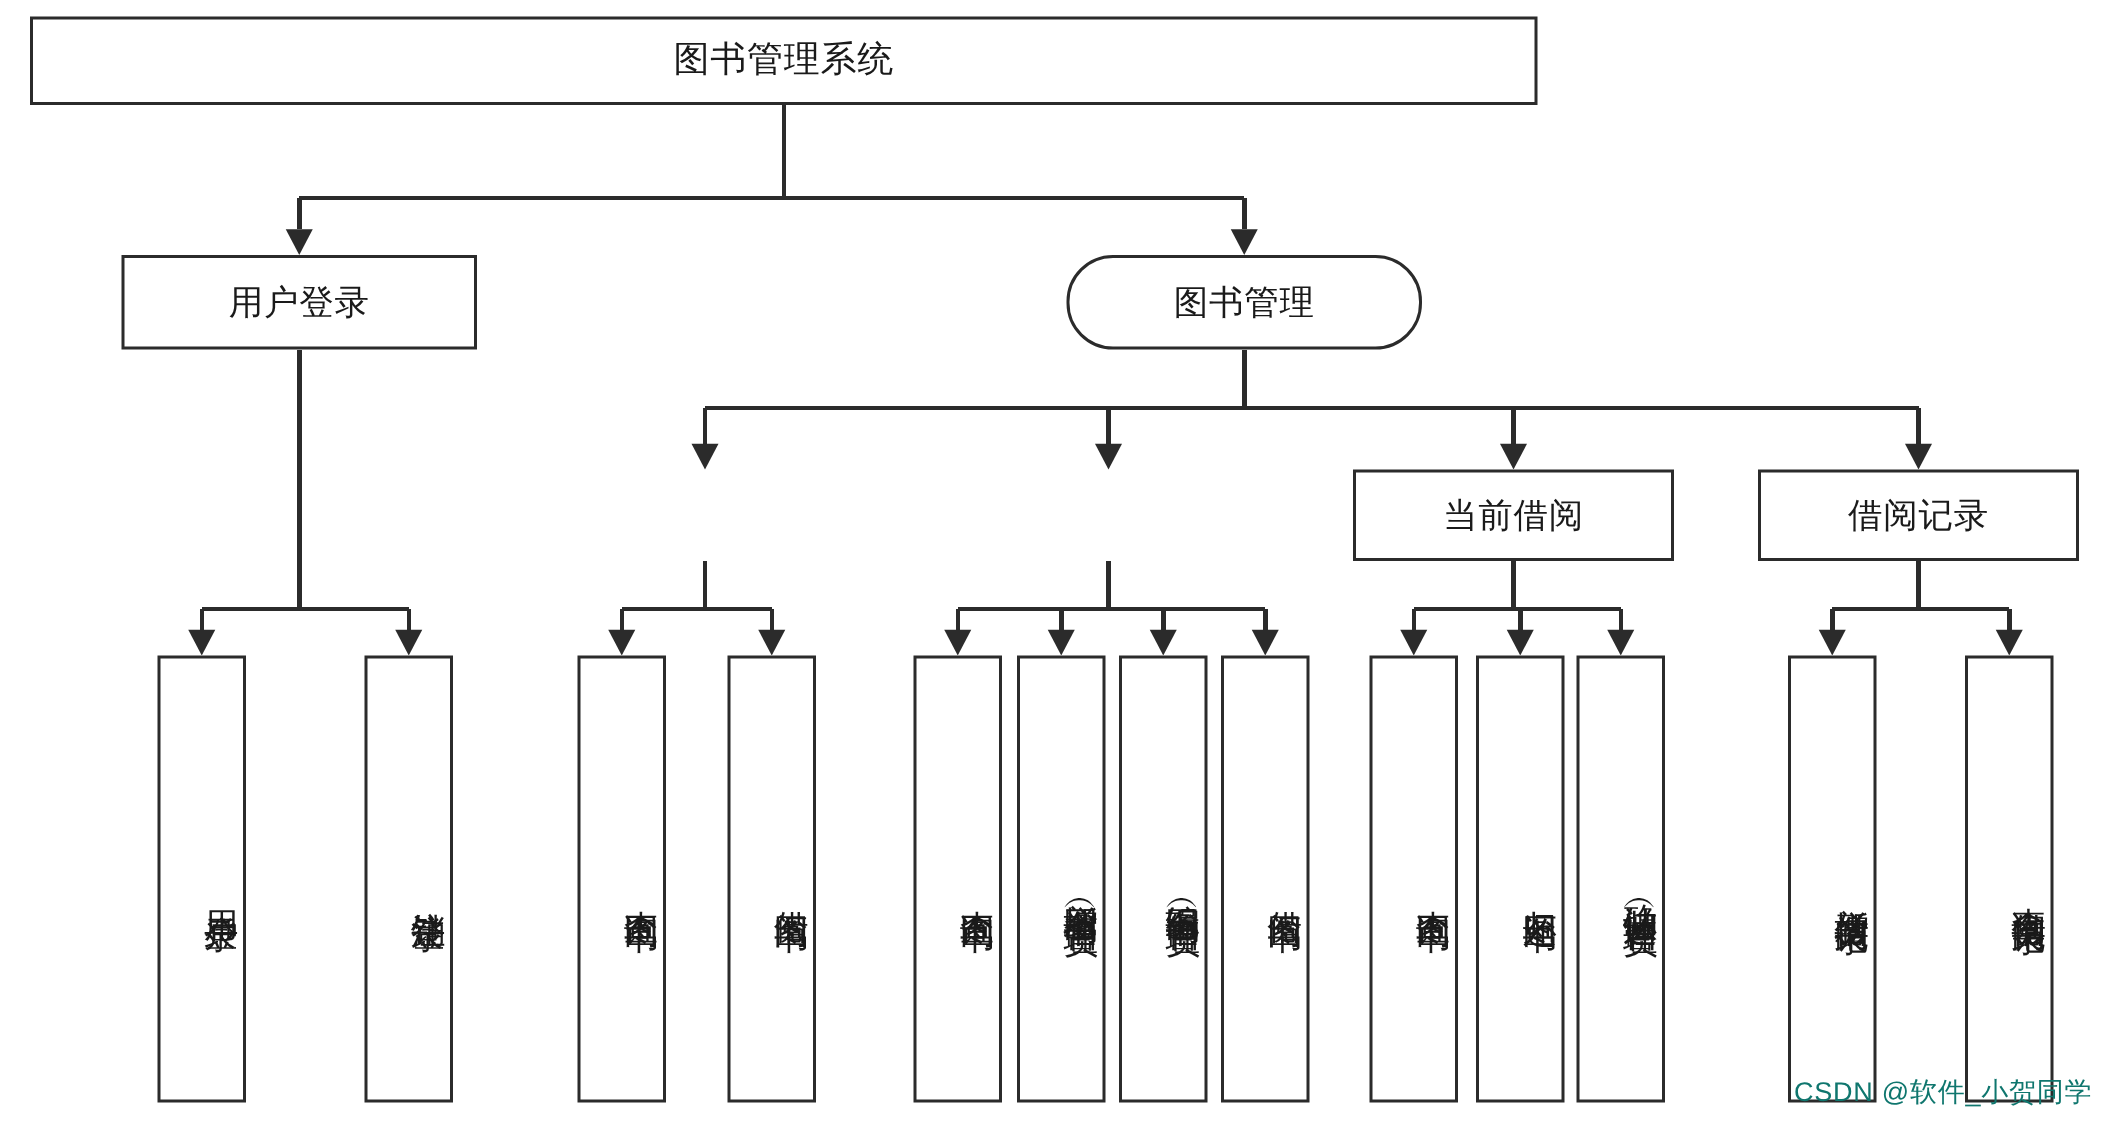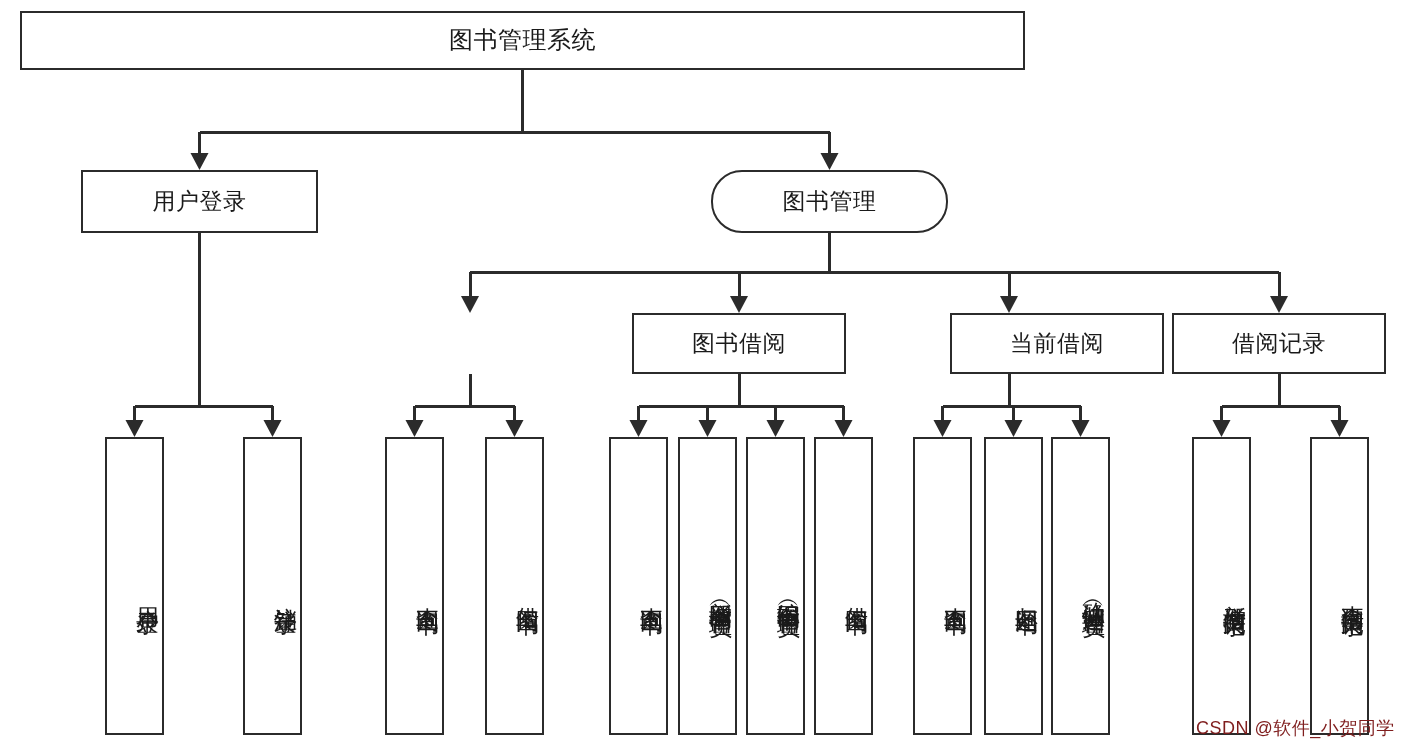--- a/index.html
+++ b/index.html
@@ -48,21 +48,21 @@
     text-orientation: upright;
     align-items: flex-start;
     justify-content: center;
     padding-top: 14px;
     font-size: 23px;
     line-height: 1.25;
     letter-spacing: 2px;
   }
   .watermark {
     position: absolute;
-    color: #7f1d1d;
+    color: #0f766e;
     font-size: 18px;
     letter-spacing: 0.5px;
     white-space: nowrap;
     user-select: none;
   }
 </style>
 </head>
 <body>
 
 <div id="canvas">
@@ -126,24 +126,21 @@
     <span>图书管理系统</span>
   </div>
 
   <div class="node-box node-h" style="left:81px; top:170px; width:237px; height:63px;">
     <span>用户登录</span>
   </div>
   <div class="node-box node-h" style="left:711px; top:170px; width:237px; height:63px;border-radius:31px;">
     <span>图书管理</span>
   </div>
 
-  <div class="node-box node-h" style="left:632px; top:313px; width:214px; height:61px;">
-    <span>图书借阅</span>
-  </div>
-  <div class="node-box node-h" style="left:902px; top:313px; width:214px; height:61px;margin-left:48px;">
+  <div class="node-box node-h" style="left:902px; top:313px; width:214px; height:61px;">
     <span>当前借阅</span>
   </div>
   <div class="node-box node-h" style="left:1172px; top:313px; width:214px; height:61px;">
     <span>借阅记录</span>
   </div>
 
   <div class="node-box node-v" style="left:105px; top:437px; width:59px; height:298px;">
     <span>用户登录</span>
   </div>
   <div class="node-box node-v" style="left:243px; top:437px; width:59px; height:298px;">

